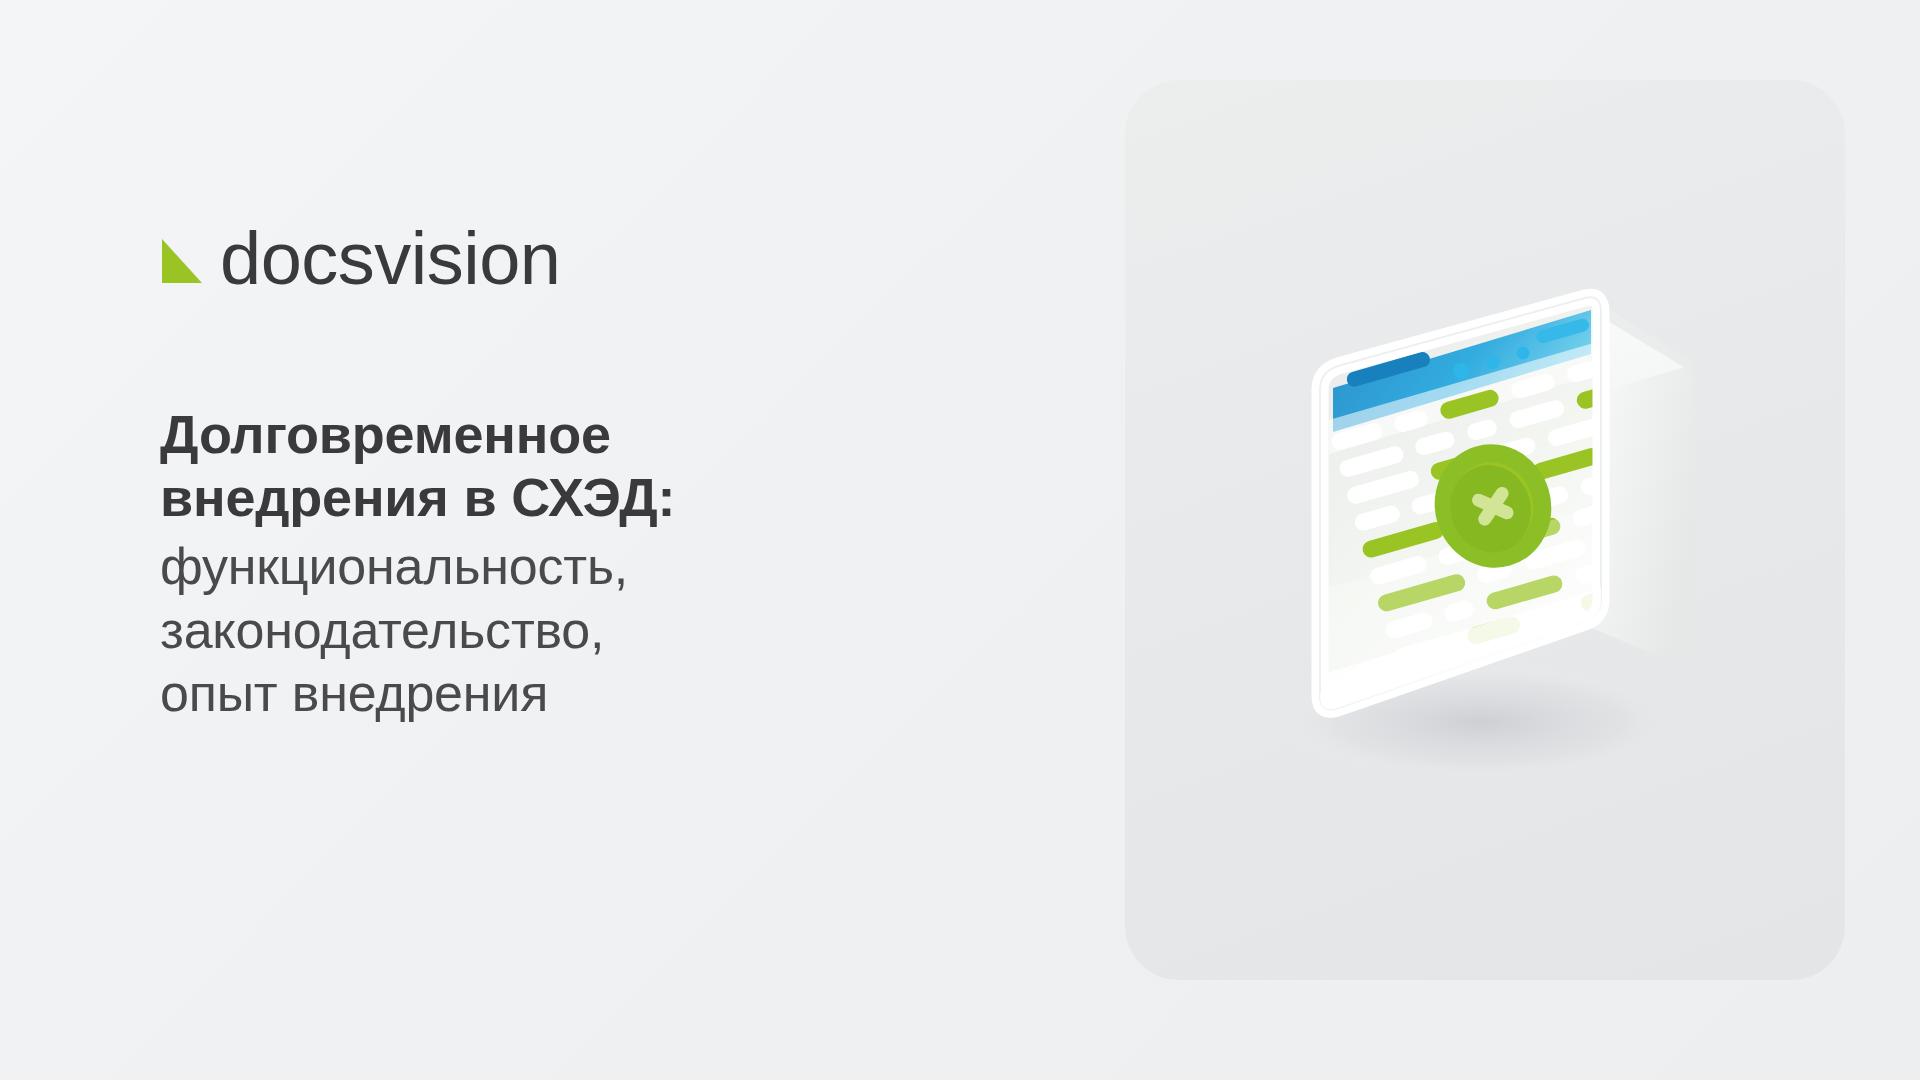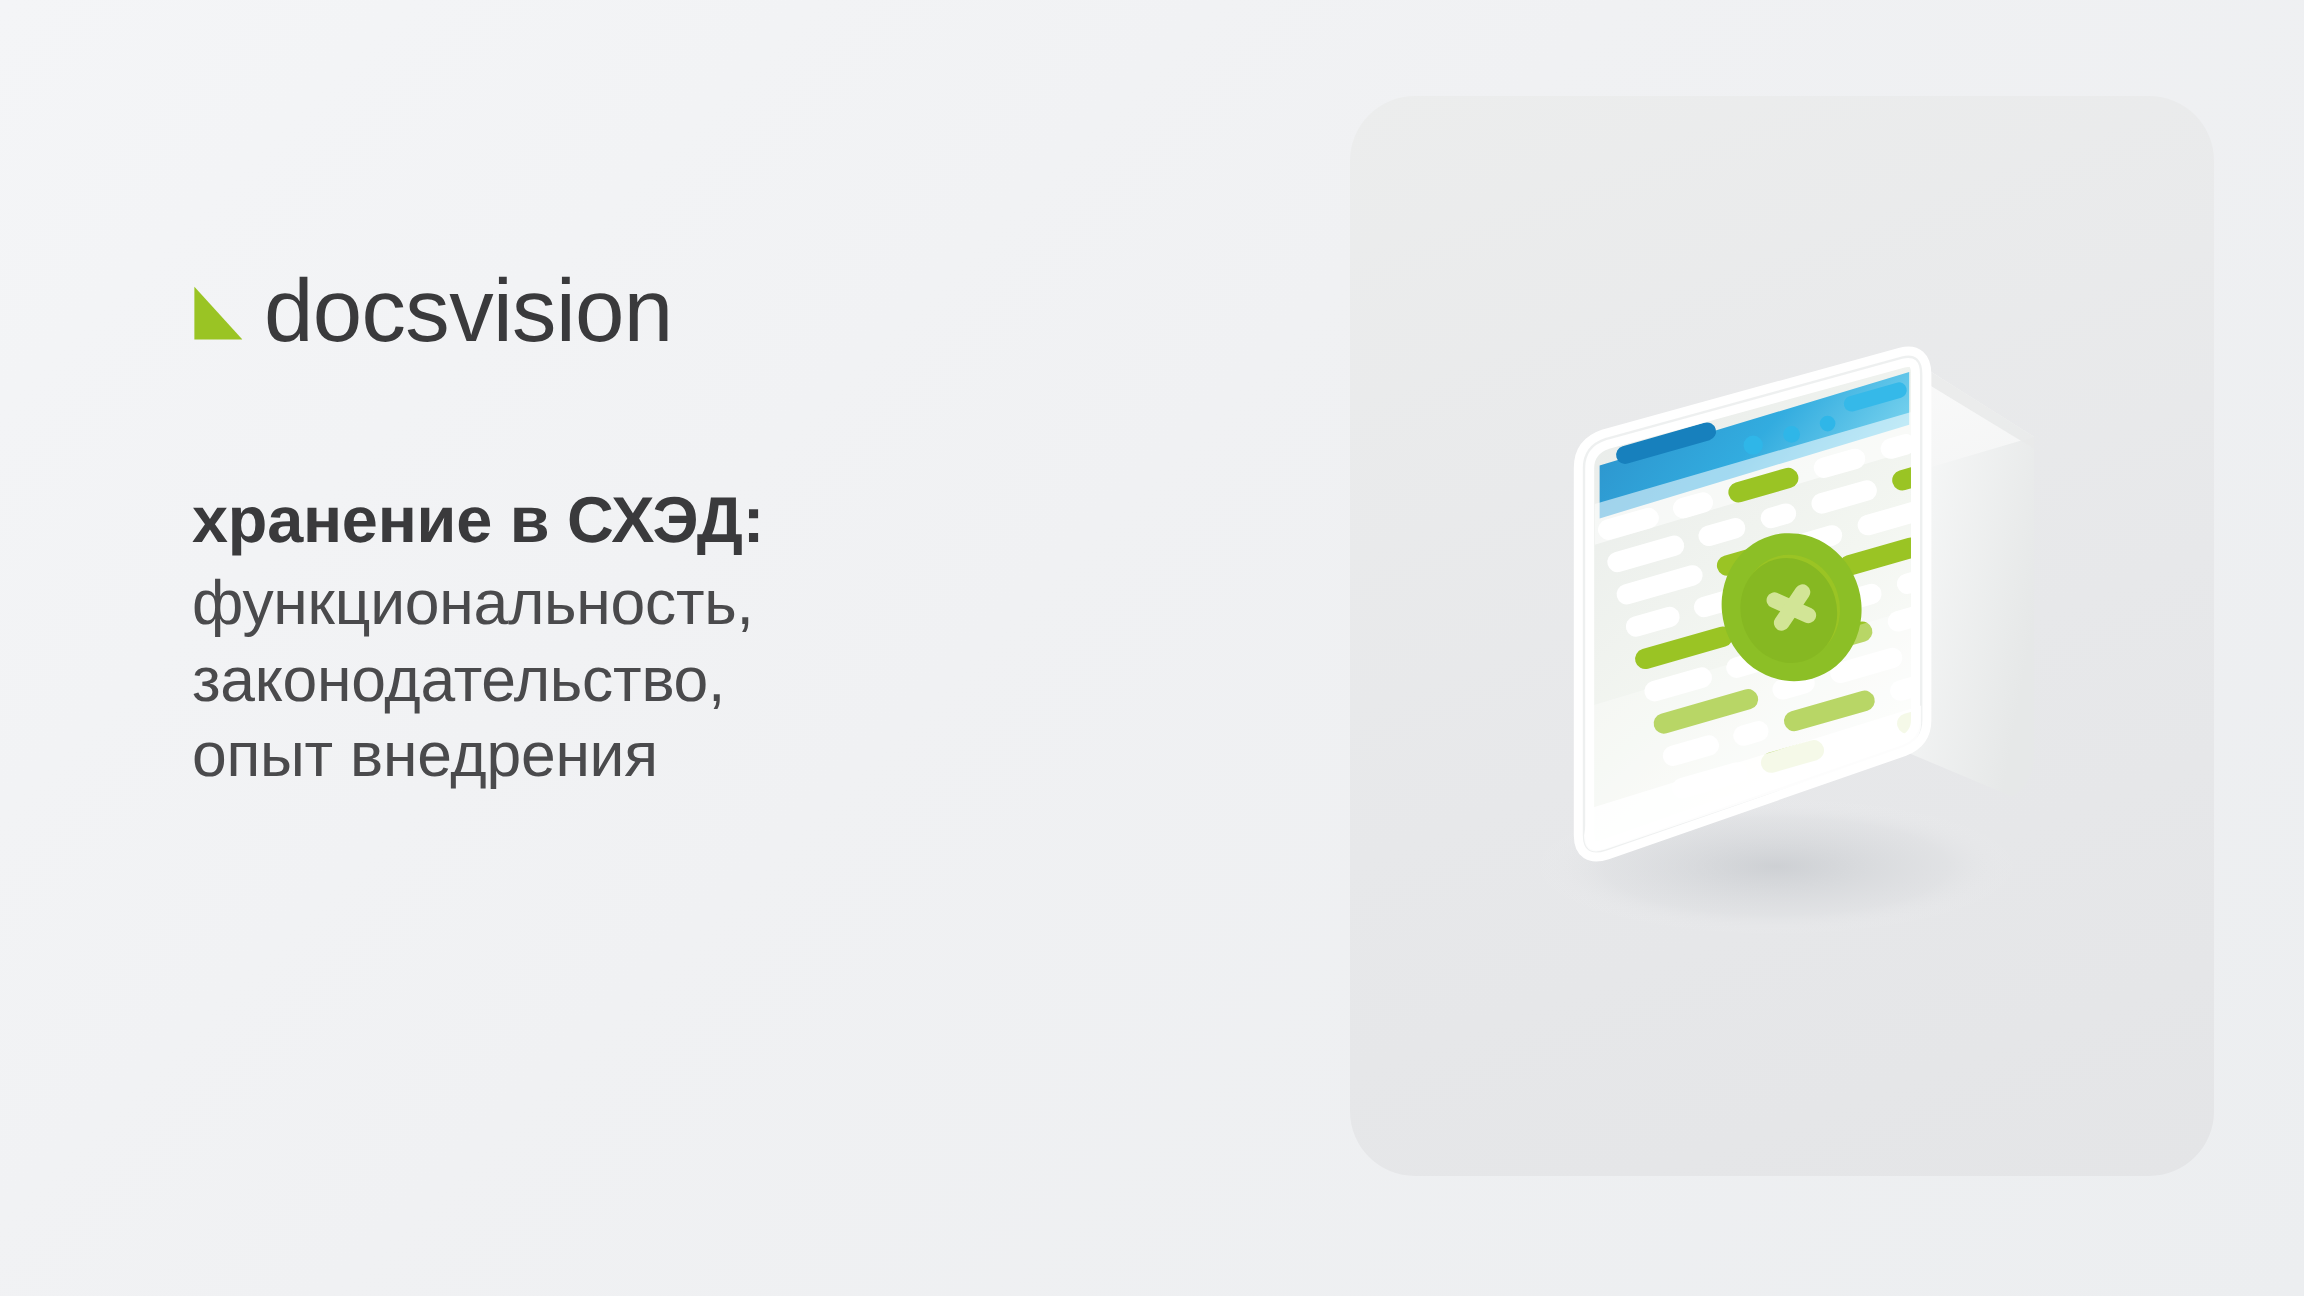--- a/index.html
+++ b/index.html
@@ -271,21 +271,22 @@
       <span class="logo-mark">
         <svg viewBox="0 0 42 52" xmlns="http://www.w3.org/2000/svg" aria-hidden="true">
           <polygon points="2,6 42,50 2,50" fill="#9ac424"></polygon>
         </svg>
       </span>
       <span class="logo-word">docsvision</span>
     </div>
 
     <div class="headline-block">
       <h1 class="headline">
-        <span class="hl-line">хранение в СХЭД:</span>
+        <span class="hl-line">Долговременное</span>
+        <span class="hl-line">внедрения в СХЭД:</span>
       </h1>
       <p class="subline">
         <span class="sl-line">функциональность,</span>
         <span class="sl-line">законодательство,</span>
         <span class="sl-line">опыт внедрения</span>
       </p>
     </div>
 
   </div>
 </div>

